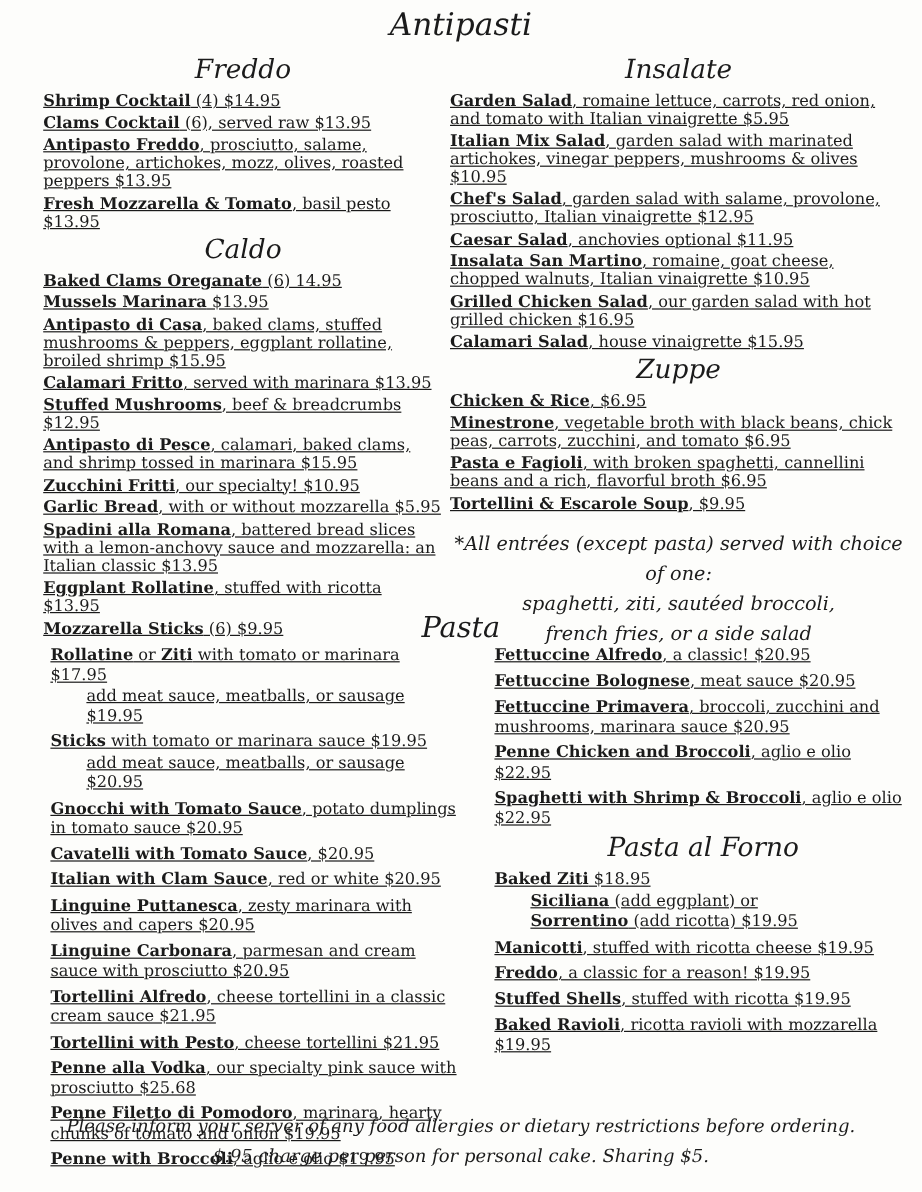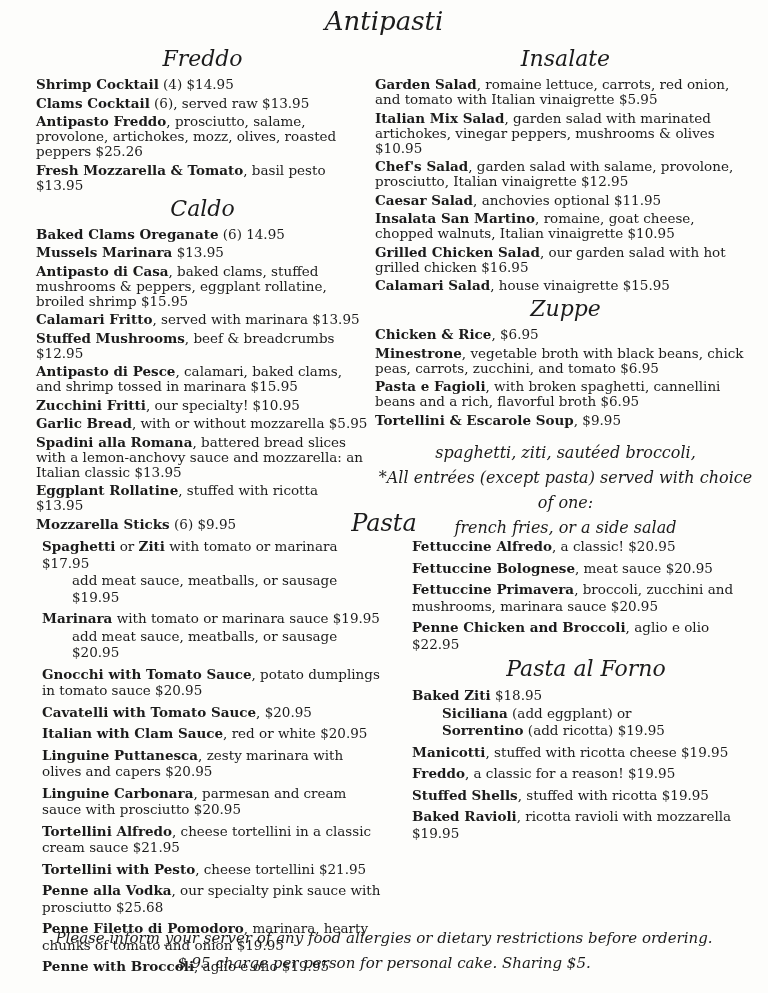--- a/index.html
+++ b/index.html
@@ -36,21 +36,21 @@
   .col-bottom-right { left: 412px; top: 538px; width: 348px; }
   .menu-col h2 {
     font-size: 22px;
     line-height: 24px;
     font-weight: normal;
     font-style: italic;
     text-align: center;
     margin: 4px 0 6px;
   }
   [data-sections] > h2:first-child { margin-top: 0; }
-  .menu-col p { margin: 0 0 3.5px; }
+  .menu-col p { margin: 0 0 3.5px; text-decoration: underline; }
   .bottom-col p { margin: 0 0 5px; }
   .bottom-col p.indent { margin-top: -4px; padding-left: 30px; }
   strong { font-weight: bold; }
   .entree-note {
     margin-top: 12px;
     text-align: center;
     font-style: italic;
     font-size: 16px;
     line-height: 25px;
   }
@@ -68,21 +68,21 @@
 
 <div class="page">
 
   <div class="page-title script">Antipasti</div>
 
   <div class="menu-col top-col col-top-left">
     <div data-sections="top_left_sections">
         <h2>Freddo</h2>
         <p class="item"><strong>Shrimp Cocktail</strong><span> (4) $14.95</span></p>
         <p class="item"><strong>Clams Cocktail</strong><span> (6), served raw $13.95</span></p>
-        <p class="item"><strong>Antipasto Freddo</strong><span>, prosciutto, salame, provolone, artichokes, mozz, olives, roasted peppers $25.26</span></p>
+        <p class="item"><strong>Antipasto Freddo</strong><span>, prosciutto, salame, provolone, artichokes, mozz, olives, roasted peppers $13.95</span></p>
         <p class="item"><strong>Fresh Mozzarella &amp; Tomato</strong><span>, basil pesto $13.95</span></p>
         <h2>Caldo</h2>
         <p class="item"><strong>Baked Clams Oreganate</strong><span> (6) 14.95</span></p>
         <p class="item"><strong>Mussels Marinara</strong><span> $13.95</span></p>
         <p class="item"><strong>Antipasto di Casa</strong><span>, baked clams, stuffed mushrooms &amp; peppers, eggplant rollatine, broiled shrimp $15.95</span></p>
         <p class="item"><strong>Calamari Fritto</strong><span>, served with marinara $13.95</span></p>
         <p class="item"><strong>Stuffed Mushrooms</strong><span>, beef &amp; breadcrumbs $12.95</span></p>
         <p class="item"><strong>Antipasto di Pesce</strong><span>, calamari, baked clams, and shrimp tossed in marinara $15.95</span></p>
         <p class="item"><strong>Zucchini Fritti</strong><span>, our specialty! $10.95</span></p>
         <p class="item"><strong>Garlic Bread</strong><span>, with or without mozzarella $5.95</span></p>
@@ -102,53 +102,54 @@
         <p class="item"><strong>Insalata San Martino</strong><span>, romaine, goat cheese, chopped walnuts, Italian vinaigrette $10.95</span></p>
         <p class="item"><strong>Grilled Chicken Salad</strong><span>, our garden salad with hot grilled chicken $16.95</span></p>
         <p class="item"><strong>Calamari Salad</strong><span>, house vinaigrette $15.95</span></p>
         <h2>Zuppe</h2>
         <p class="item"><strong>Chicken &amp; Rice</strong><span>, $6.95</span></p>
         <p class="item"><strong>Minestrone</strong><span>, vegetable broth with black beans, chick peas, carrots, zucchini, and tomato $6.95</span></p>
         <p class="item"><strong>Pasta e Fagioli</strong><span>, with broken spaghetti, cannellini beans and a rich, flavorful broth $6.95</span></p>
         <p class="item"><strong>Tortellini &amp; Escarole Soup</strong><span>, $9.95</span></p>
       </div>
     <div class="entree-note">
+      <div>*All entrées (except pasta) served with choice of one:</div>
       <div>spaghetti, ziti, sautéed broccoli,</div>
-      <div>*All entrées (except pasta) served with choice of one:</div>
       <div>french fries, or a side salad</div>
     </div>
   </div>
 
   <div class="pasta-title script">Pasta</div>
 
   <div class="menu-col bottom-col col-bottom-left">
     <div data-sections="bottom_left_sections">
-        <p class="item"><strong>Spaghetti</strong><span> or </span><strong>Ziti</strong><span> with tomato or marinara $17.95</span></p>
+        <p class="item"><strong>Rollatine</strong><span> or </span><strong>Ziti</strong><span> with tomato or marinara $17.95</span></p>
         <p class="item indent"><span>add meat sauce, meatballs, or sausage $19.95</span></p>
-        <p class="item"><strong>Marinara</strong><span> with tomato or marinara sauce $19.95</span></p>
+        <p class="item"><strong>Sticks</strong><span> with tomato or marinara sauce $19.95</span></p>
         <p class="item indent"><span>add meat sauce, meatballs, or sausage $20.95</span></p>
         <p class="item"><strong>Gnocchi with Tomato Sauce</strong><span>, potato dumplings in tomato sauce $20.95</span></p>
         <p class="item"><strong>Cavatelli with Tomato Sauce</strong><span>, $20.95</span></p>
         <p class="item"><strong>Italian with Clam Sauce</strong><span>, red or white $20.95</span></p>
         <p class="item"><strong>Linguine Puttanesca</strong><span>, zesty marinara with olives and capers $20.95</span></p>
         <p class="item"><strong>Linguine Carbonara</strong><span>, parmesan and cream sauce with prosciutto $20.95</span></p>
         <p class="item"><strong>Tortellini Alfredo</strong><span>, cheese tortellini in a classic cream sauce $21.95</span></p>
         <p class="item"><strong>Tortellini with Pesto</strong><span>, cheese tortellini $21.95</span></p>
         <p class="item"><strong>Penne alla Vodka</strong><span>, our specialty pink sauce with prosciutto $25.68</span></p>
         <p class="item"><strong>Penne Filetto di Pomodoro</strong><span>, marinara, hearty chunks of tomato and onion $19.95</span></p>
         <p class="item"><strong>Penne with Broccoli</strong><span>, aglio e olio $19.95</span></p>
       </div>
   </div>
 
   <div class="menu-col bottom-col col-bottom-right">
     <div data-sections="bottom_right_sections">
         <p class="item"><strong>Fettuccine Alfredo</strong><span>, a classic! $20.95</span></p>
         <p class="item"><strong>Fettuccine Bolognese</strong><span>, meat sauce $20.95</span></p>
         <p class="item"><strong>Fettuccine Primavera</strong><span>, broccoli, zucchini and mushrooms, marinara sauce $20.95</span></p>
         <p class="item"><strong>Penne Chicken and Broccoli</strong><span>, aglio e olio $22.95</span></p>
+        <p class="item"><strong>Spaghetti with Shrimp &amp; Broccoli</strong><span>, aglio e olio $22.95</span></p>
         <h2>Pasta al Forno</h2>
         <p class="item"><strong>Baked Ziti</strong><span> $18.95</span></p>
         <p class="item indent"><strong>Siciliana</strong><span> (add eggplant) or</span></p>
         <p class="item indent"><strong>Sorrentino</strong><span> (add ricotta) $19.95</span></p>
         <p class="item"><strong>Manicotti</strong><span>, stuffed with ricotta cheese $19.95</span></p>
         <p class="item"><strong>Freddo</strong><span>, a classic for a reason! $19.95</span></p>
         <p class="item"><strong>Stuffed Shells</strong><span>, stuffed with ricotta $19.95</span></p>
         <p class="item"><strong>Baked Ravioli</strong><span>, ricotta ravioli with mozzarella $19.95</span></p>
       </div>
   </div>

